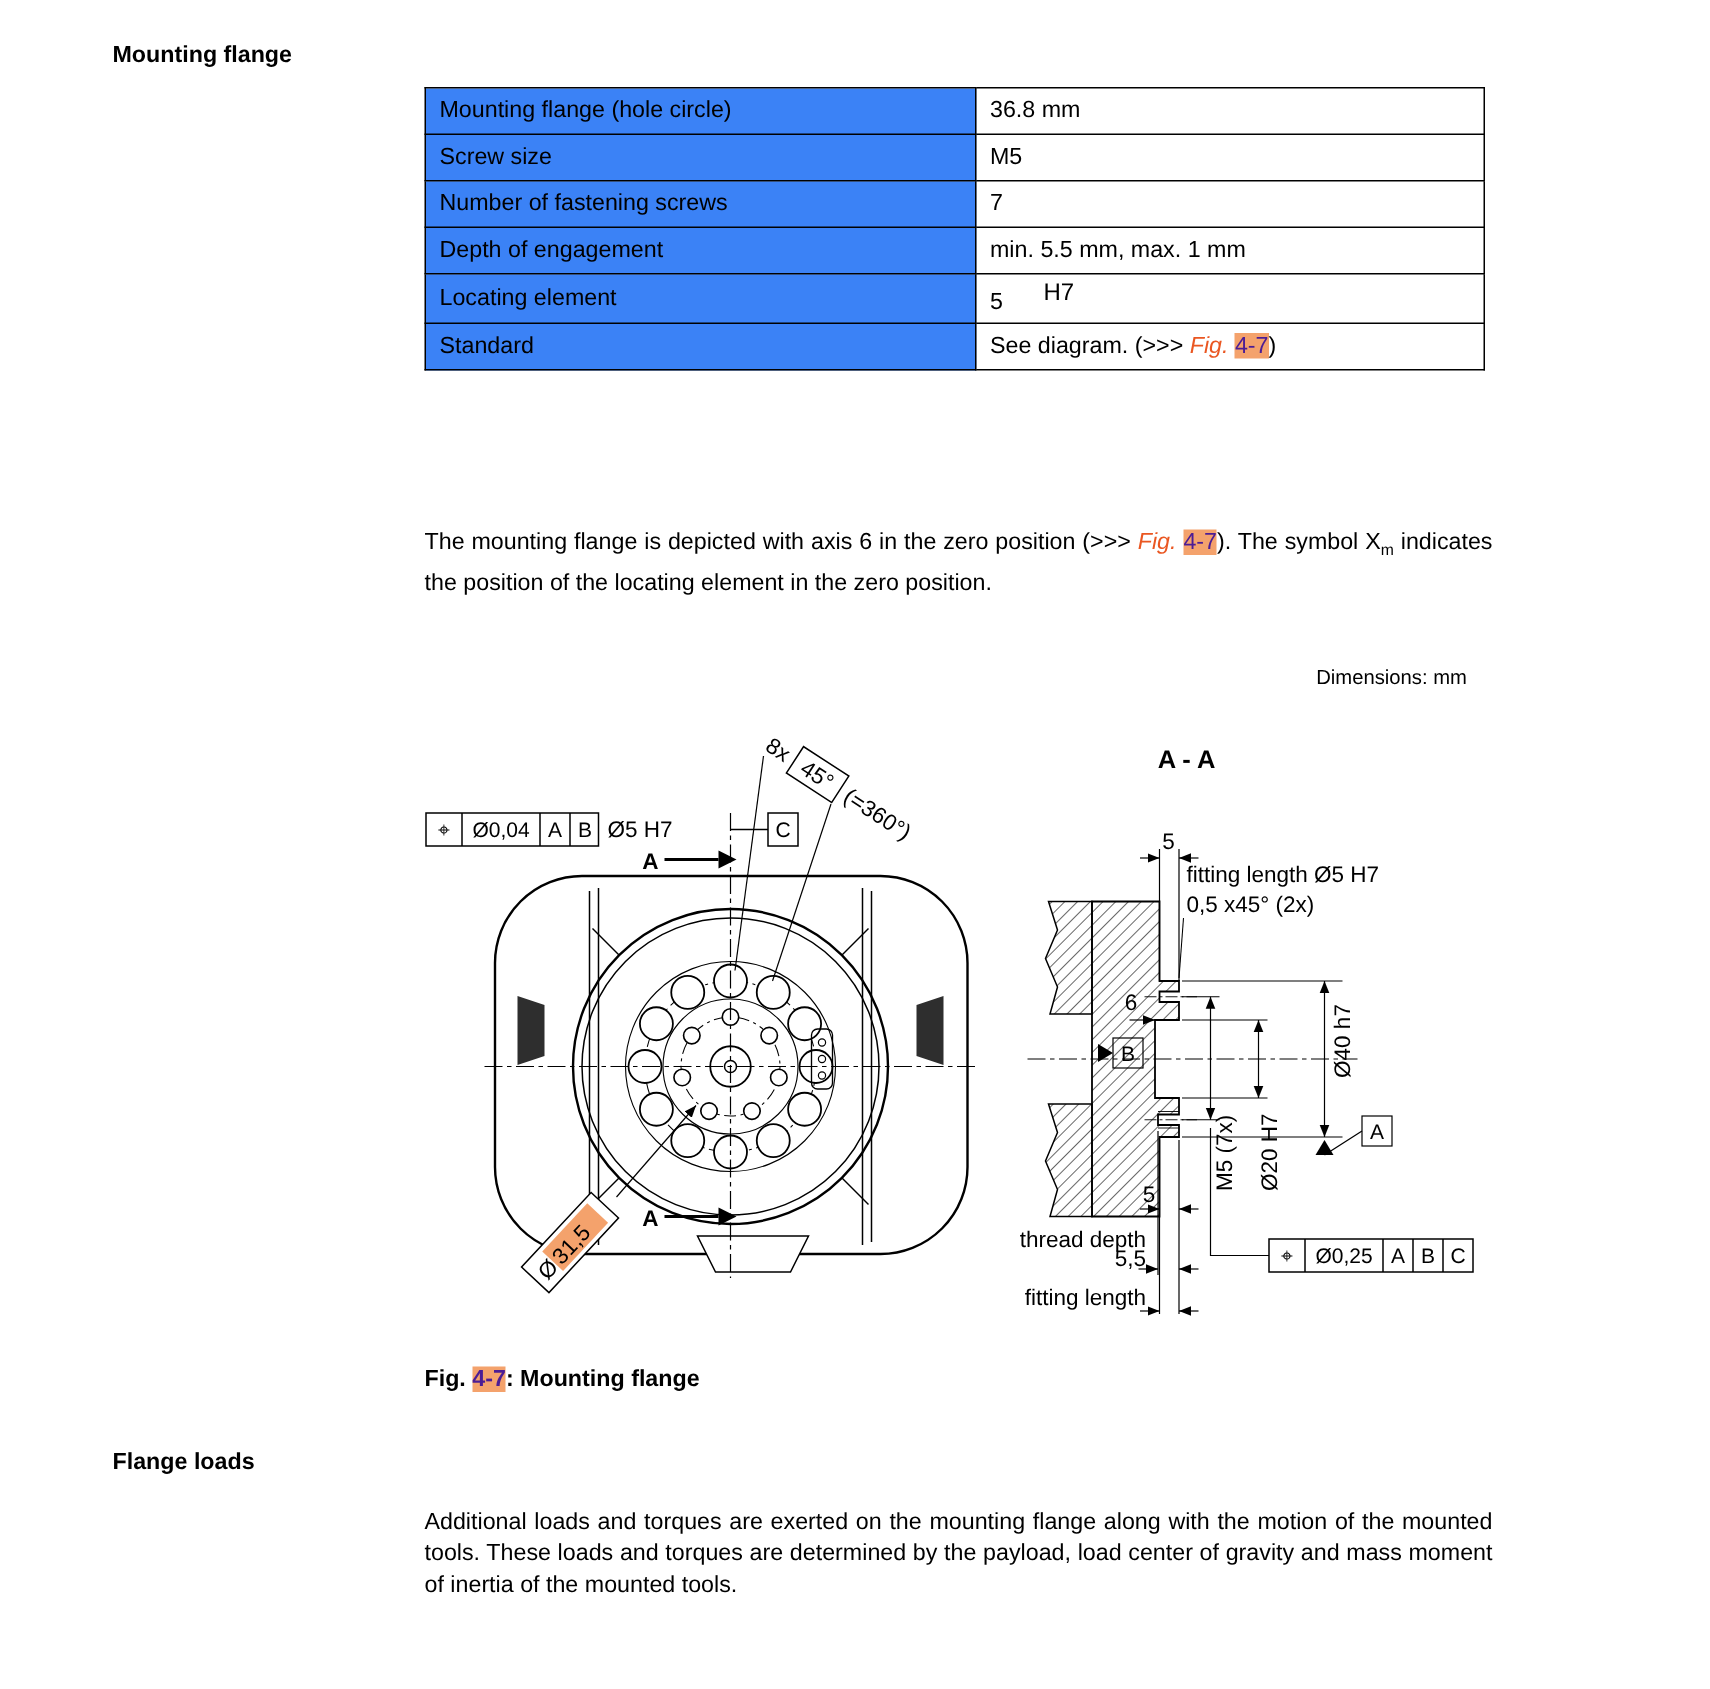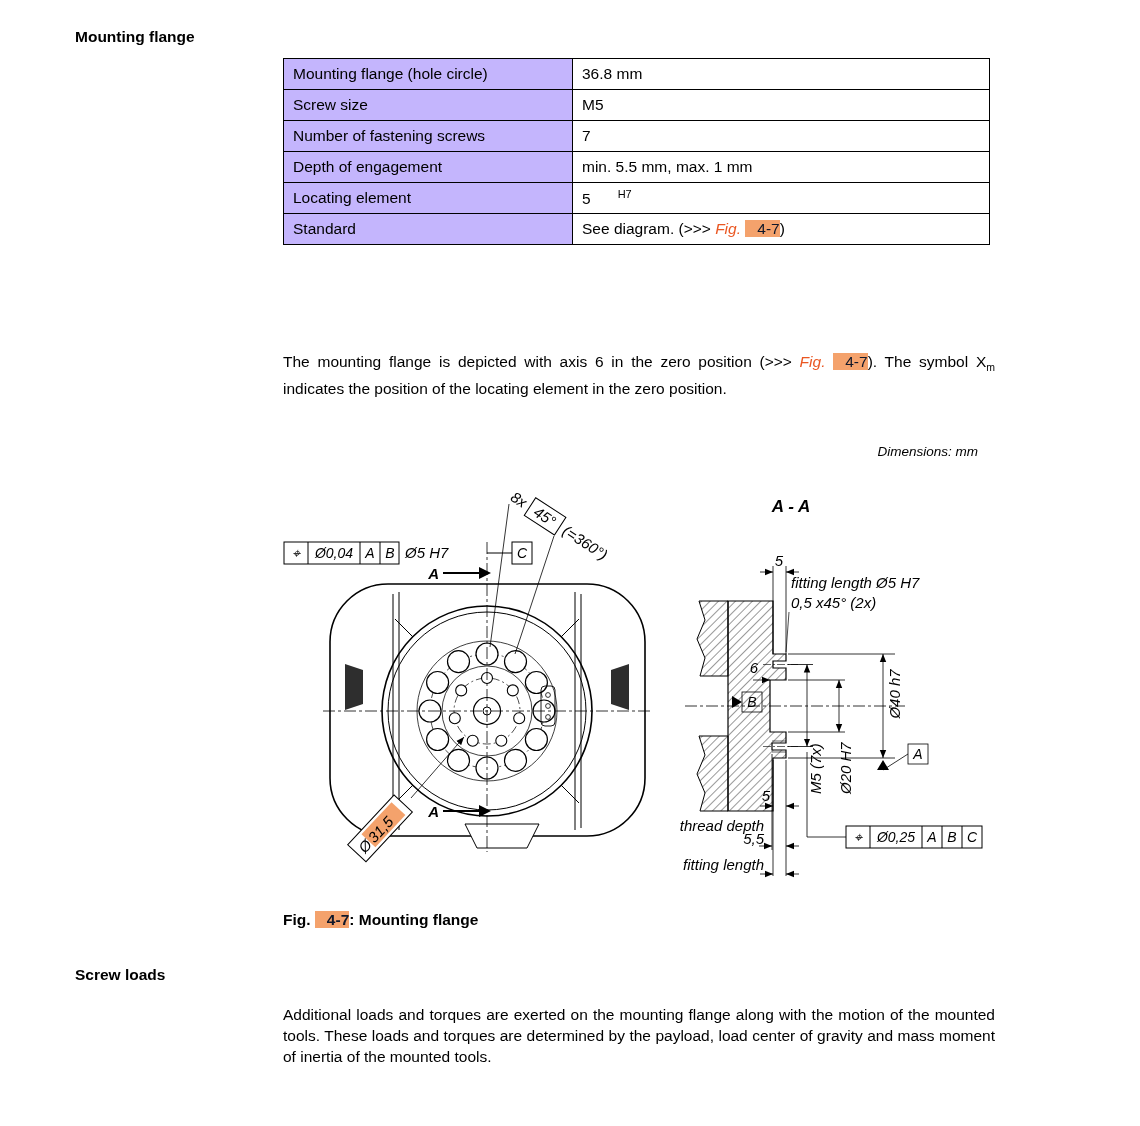--- a/index.html
+++ b/index.html
@@ -2,30 +2,30 @@
 <html><head>
 <meta charset="utf-8">
 <style>
   * { margin:0; padding:0; box-sizing:border-box; }
   html,body { background:#ffffff; }
   body { font-family:"Liberation Sans", sans-serif; color:#000; }
   .page { position:relative; width:1140px; height:1126px; background:#fff; overflow:hidden;margin-top:18px; }
   .side-heading { position:absolute; left:75px; font-weight:bold; font-size:15.5px; }
   .spec-table { position:absolute; left:283px; top:40px; border-collapse:collapse; width:707px; font-size:15.5px; table-layout:fixed; }
   .spec-table td { border:1px solid #000; padding:4px 9px; height:31px; vertical-align:middle; }
-  td.label-cell { background:#c4b5fd; width:289px; }
+  td.label-cell { background:#3b82f6; width:367px; }
   td.value-cell { background:#fff; }
-  .value-cell sup { font-size:11px; vertical-align:super; margin-left:3px;padding-left:24px; }
+  .value-cell sup { font-size:16px; vertical-align:super; margin-left:3px;padding-left:24px; }
   .body-text { position:absolute; font-size:15.5px; line-height:21px; text-align:justify; }
   .body-text sub { font-size:10.5px; vertical-align:sub; }
   .fig-word { color:#ea5722; font-style:italic; }
-  .hl { background:#f4a26c; color:#0f172a;padding-left:12px; }
+  .hl { background:#f4a26c; color:#4c1d95; }
   .caption { position:absolute; left:283px; top:893px; font-weight:bold; font-size:15.5px; }
   .caption .hl { font-weight:bold; }
-  .fig-wrap { position:absolute; left:283px; top:424px; width:710px; height:452px;font-style:italic; }
+  .fig-wrap { position:absolute; left:283px; top:424px; width:710px; height:452px; }
   svg text { font-family:"Liberation Sans", sans-serif; font-size:15px; fill:#000; stroke:none; }
   svg text.small { font-size:14px; }
   svg text.dims-note { font-size:13.5px; }
   svg text.aa-title { font-size:17px; font-weight:bold; }
   svg text.sec-label { font-weight:bold; }
 </style>
 </head>
 <body>
 
 <div class="page">
@@ -271,17 +271,17 @@
       <text class="small" x="613" y="400" text-anchor="middle">Ø0,25</text>
       <text class="small" x="649" y="400" text-anchor="middle">A</text>
       <text class="small" x="669" y="400" text-anchor="middle">B</text>
       <text class="small" x="689" y="400" text-anchor="middle">C</text>
     </g>
   </svg>
   </div>
 
   <p class="caption"><span>Fig. </span><span class="hl">4-7</span><span>: Mounting flange</span></p>
 
-  <div class="side-heading" style="top:948px;">Screw loads</div>
+  <div class="side-heading" style="top:948px;">Flange loads</div>
 
   <p class="body-text" style="left:283px; top:986px; width:712px;">Additional loads and torques are exerted on the mounting flange along with the motion of the mounted tools. These loads and torques are determined by the payload, load center of gravity and mass moment of inertia of the mounted tools.</p>
 
 </div>
 
 </body></html>

